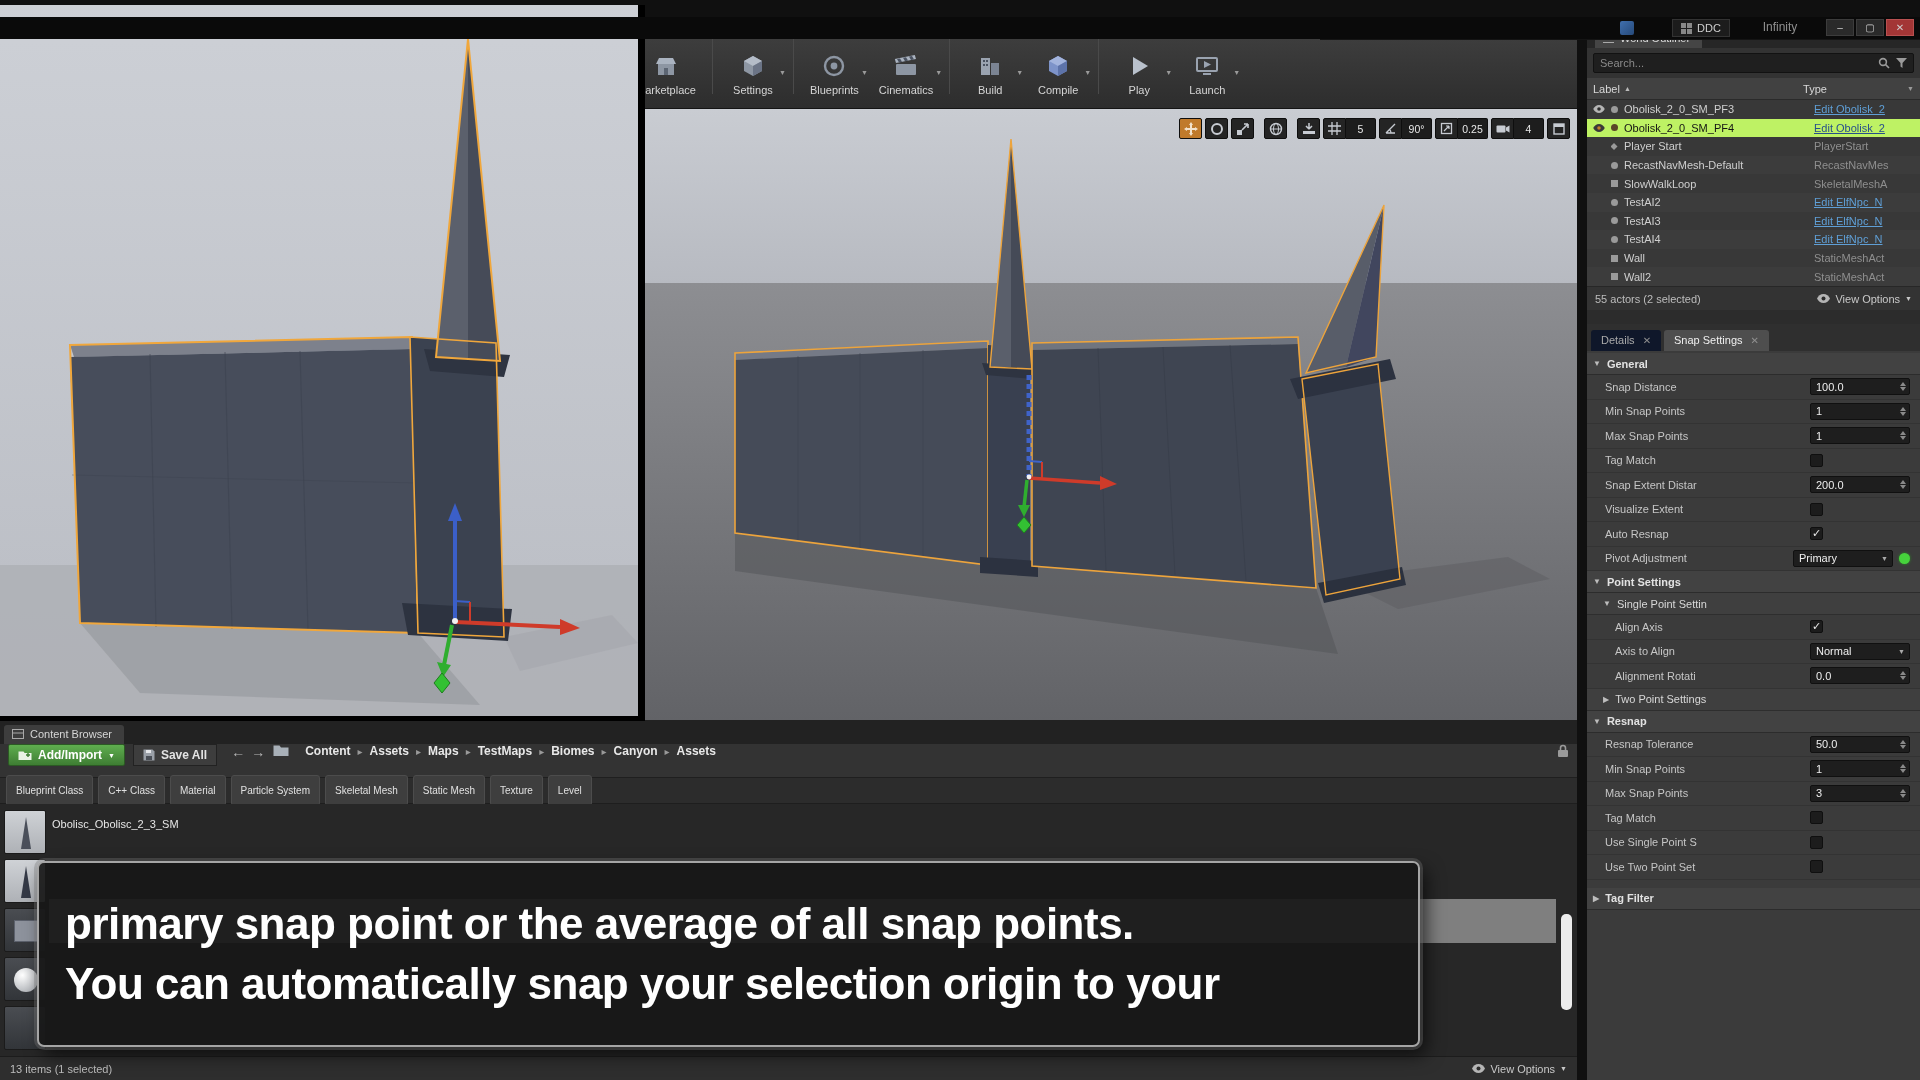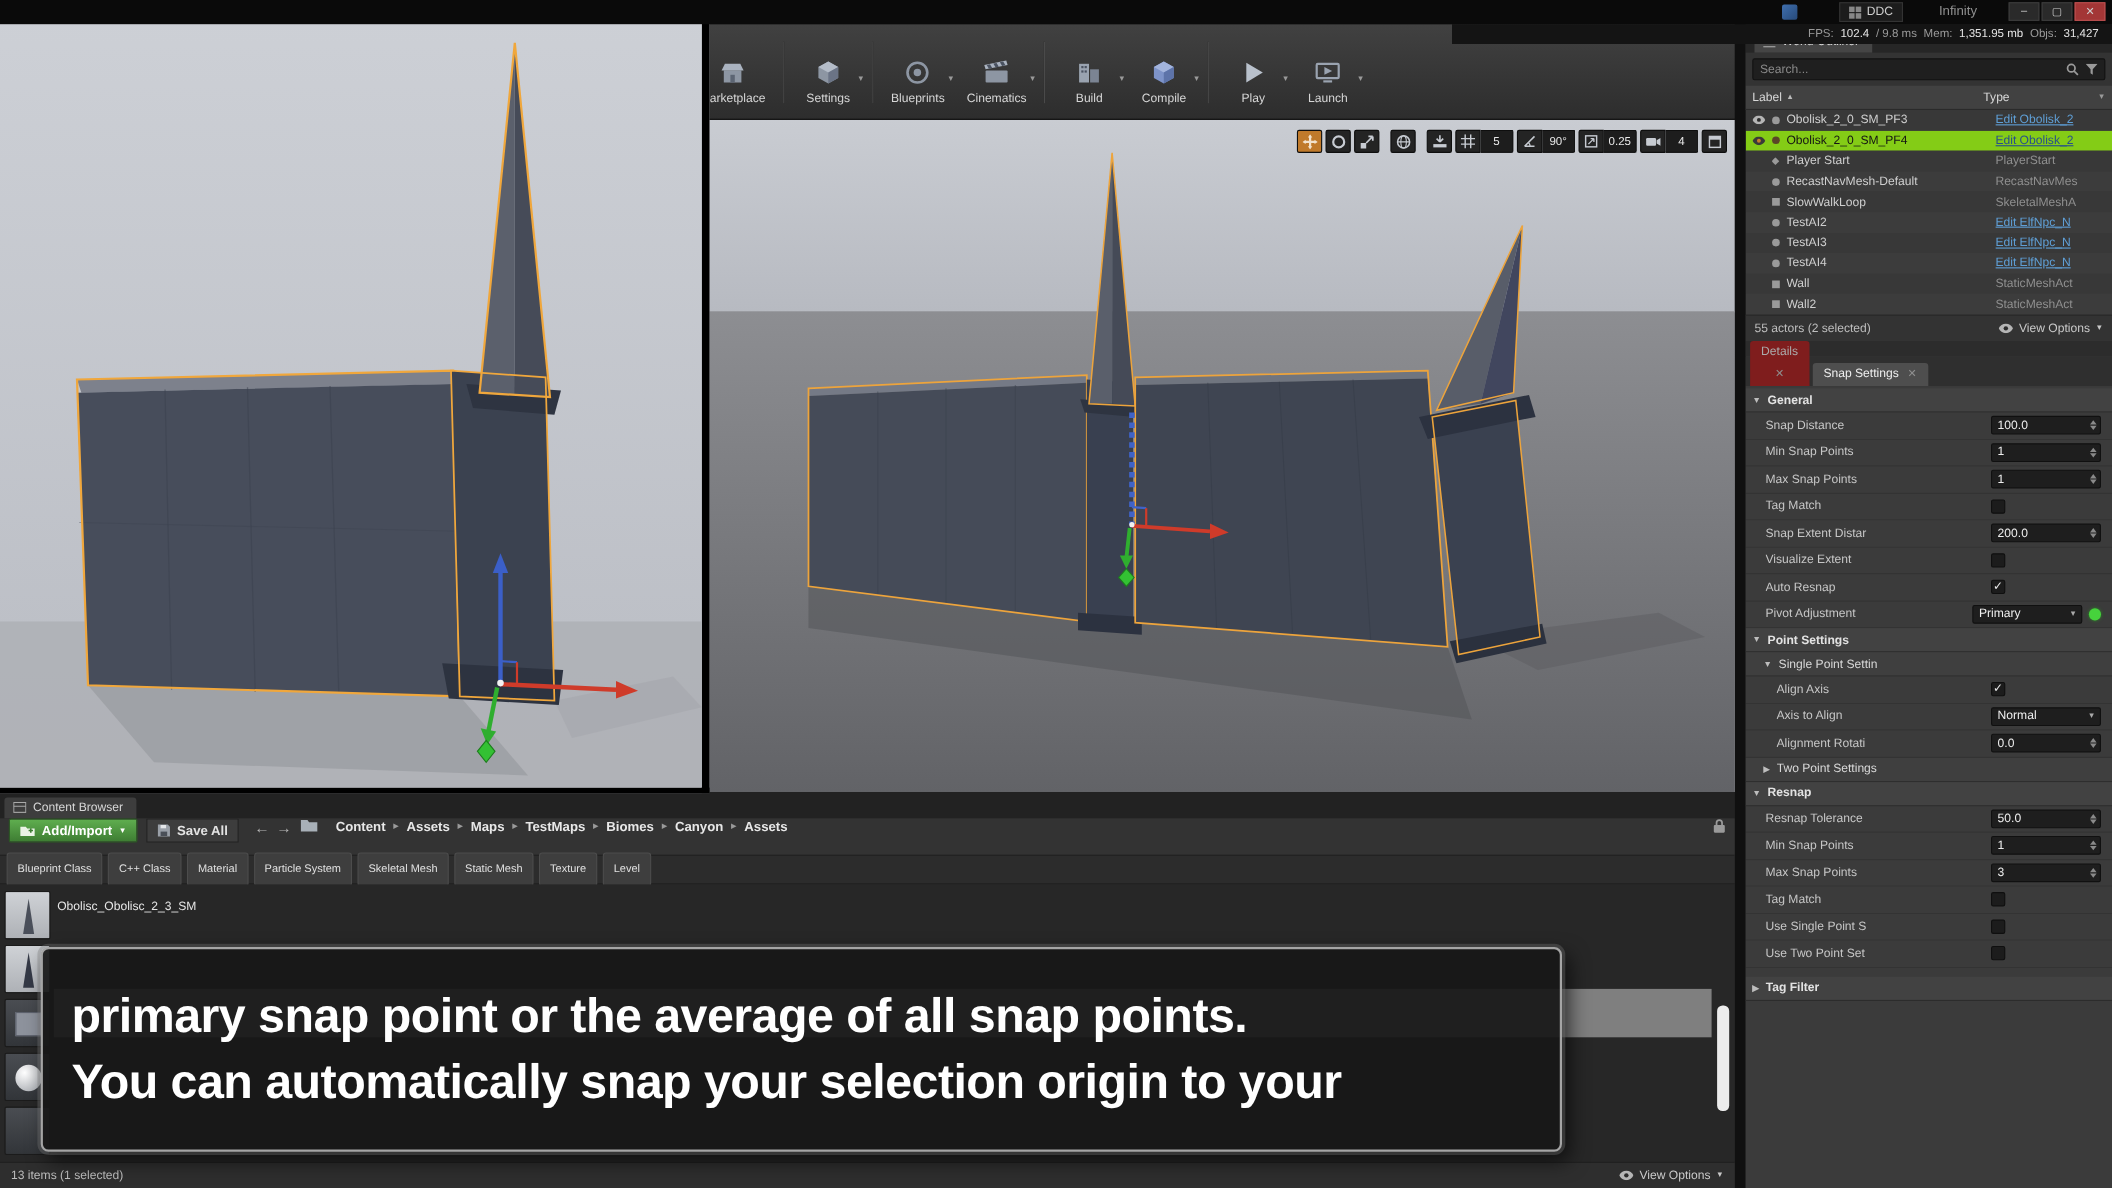--- a/index.html
+++ b/index.html
@@ -1,21 +1,21 @@
 <!DOCTYPE html>
 <html><head>
 <meta charset="utf-8">
 <style>
   * { margin:0; padding:0; box-sizing:border-box; }
   html,body { background:#000; }
   body { font-family:"Liberation Sans", sans-serif; }
   #screen { position:relative; width:1920px; height:1080px; background:#101010; overflow:hidden; }
 
   
-  .titlebar { position:absolute; left:0; top:0; width:1920px; height:22px; background:#0a0a0a; z-index:40; }
+  .titlebar { position:absolute; left:0; top:17px; width:1920px; height:22px; background:#0a0a0a; z-index:40; }
   .tb-app-icon { position:absolute; left:1620px; top:4px; width:14px; height:14px; background:linear-gradient(135deg,#3f6fae,#274a7a); border-radius:2px; }
   .ddc-btn { position:absolute; left:1672px; top:2px; height:18px; padding:0 8px; background:#1c1c1c; border:1px solid #333;
              color:#cfcfcf; font-size:11px; display:flex; align-items:center; gap:5px; }
   .ddc-grid { width:11px; height:11px; background:
       linear-gradient(#888,#888) 0 0/5px 5px no-repeat,
       linear-gradient(#888,#888) 6px 0/5px 5px no-repeat,
       linear-gradient(#888,#888) 0 6px/5px 5px no-repeat,
       linear-gradient(#888,#888) 6px 6px/5px 5px no-repeat; }
   .win-title { position:absolute; left:1740px; top:3px; width:80px; text-align:center; color:#8f8f8f; font-size:12px; }
   .win-controls { position:absolute; right:6px; top:2px; display:flex; gap:2px; }
@@ -70,36 +70,36 @@
   .searchbox { flex:1; display:flex; align-items:center; background:#1f1f1f; border:1px solid #121212; border-radius:2px; padding:0 6px; gap:6px; }
   .searchbox input { flex:1; background:transparent; border:none; outline:none; color:#ddd; font-size:11px; font-family:"Liberation Sans",sans-serif; }
   .searchbox input::placeholder { color:#8a8a8a; }
   .colhead { height:22px; background:#414141; border-bottom:1px solid #2a2a2a; display:flex; align-items:center; padding:0 6px; color:#d8d8d8; }
   .colhead .c-label { flex:1; display:flex; gap:4px; align-items:center; }
   .colhead .c-type { width:104px; }
   .olrows { height:186px; overflow:hidden; position:relative; }
   .olrow { height:18.6px; display:flex; align-items:center; padding:0 2px 0 4px; color:#cfcfcf; }
   .olrow:nth-child(odd) { background:#383838; }
   .olrow:nth-child(even) { background:#3c3c3c; }
-  .olrow.selected { background:#84cc16; color:#141414; }
+  .olrow.selected { background:#bef264; color:#141414; }
   .olrow .eye { width:16px; display:flex; justify-content:center; }
   .olrow .ricon { width:14px; display:flex; justify-content:center; margin-right:3px; }
   .dotic { width:7px; height:7px; border-radius:50%; background:#9a9a9a; }
   .sqic { width:7px; height:7px; background:#9a9a9a; }
   .olrow .rlabel { flex:1; white-space:nowrap; overflow:hidden; }
   .olrow .rtype { width:104px; color:#8f8f8f; white-space:nowrap; overflow:hidden; }
   .olrow .rtype.link { color:#5f9fd6; text-decoration:underline; }
   .olrow.selected .rtype.link { color:#274f8c; }
   .olstatus { height:24px; background:#333; border-top:1px solid #272727; display:flex; align-items:center; padding:0 8px; }
   .olstatus .left { flex:1; color:#bdbdbd; }
   .viewopts { display:flex; align-items:center; gap:5px; color:#c9c9c9; }
   .panel-gap { height:14px; background:#2c2c2c; }
   .dtabs { height:27px; background:#2f2f2f; display:flex; align-items:flex-end; gap:3px; padding:0 4px; }
   .dtab { border-radius:3px 3px 0 0; padding:4px 10px 5px; display:flex; gap:8px; align-items:center; }
-  .dtab.inactive { background:#7f1d1d; color:#aaa;flex-direction:column; }
+  .dtab.inactive { background:#0f172a; color:#aaa; }
   .dtab.active { background:#4e4e4e; color:#efefef; }
   .dtab .x { color:#8f8f8f; font-size:10px; }
   .props { flex:1; background:#3b3b3b; overflow:hidden; padding-top:2px; }
   .sect { height:22px; background:#424242; border-bottom:1px solid #2c2c2c; display:flex; align-items:center; gap:6px;
           padding:0 6px; color:#e2e2e2; font-weight:bold; }
   .sect .tri { font-size:8px; color:#bdbdbd; }
   .subsect { height:22px; background:#3f3f3f; border-bottom:1px solid #2e2e2e; display:flex; align-items:center; gap:6px;
              padding:0 6px 0 16px; color:#d8d8d8; }
   .prow { height:24.5px; display:flex; align-items:center; padding:0 10px 0 18px; border-bottom:1px solid rgba(0,0,0,.12); }
   .prow.indent { padding-left:28px; }

